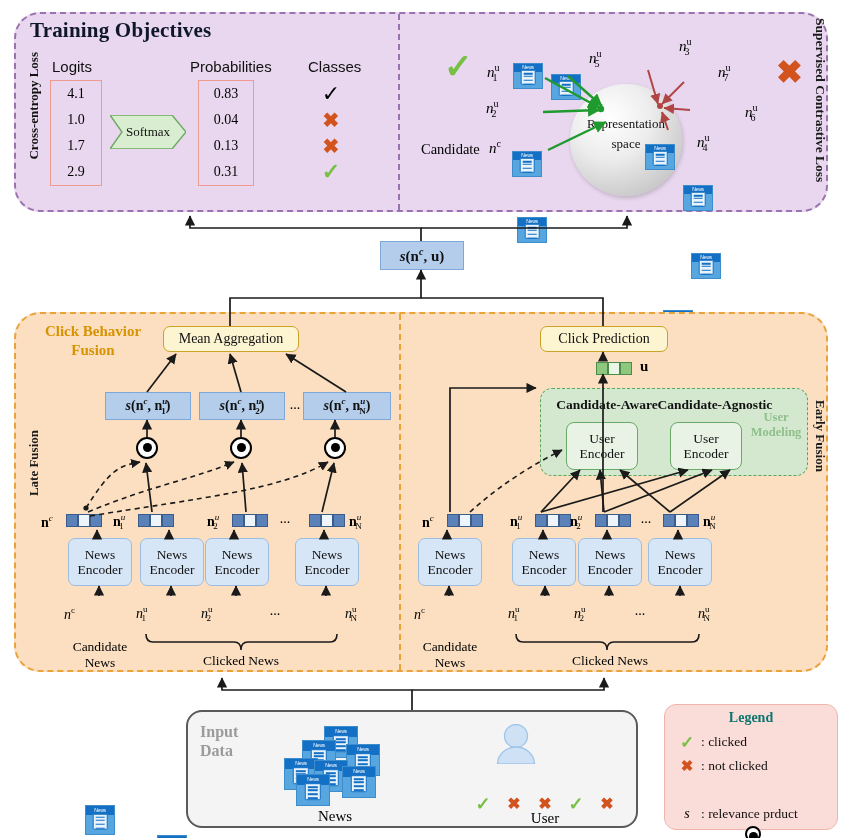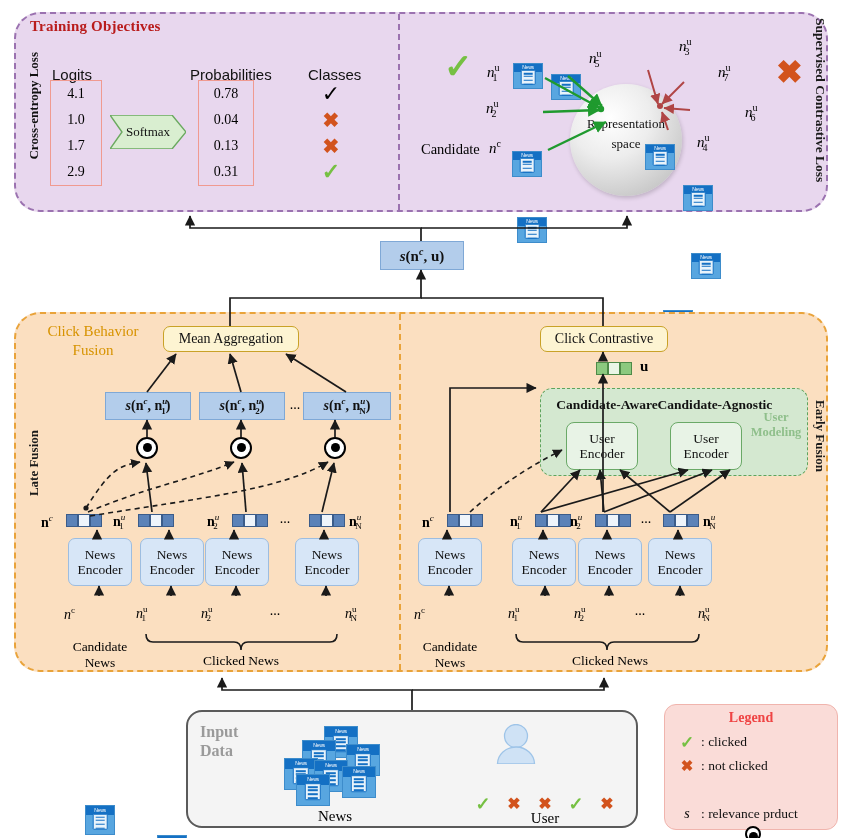--- a/index.html
+++ b/index.html
@@ -6,62 +6,62 @@
   body{width:842px;height:838px;position:relative;
        font-family:"Liberation Serif", serif;
        -webkit-font-smoothing:antialiased;}
   .abs{position:absolute;}
   .ctr{display:flex;align-items:center;justify-content:center;text-align:center;}
 
   
   #training-panel{left:14px;top:12px;width:814px;height:200px;
     background:#e8d7ee;border:2px dashed #9b72b0;border-radius:26px;box-sizing:border-box;}
   #panel-divider{left:398px;top:14px;width:0;height:196px;border-left:2px dashed #9b72b0;}
-  #training-title{left:30px;top:18px;font-weight:bold;font-size:15px;color:#b91c1c;letter-spacing:.2px;}
+  #training-title{left:30px;top:18px;font-weight:bold;font-size:21px;color:#0f172a;letter-spacing:.2px;}
   #scl-label{right:6px;top:18px;width:24px;height:186px;}
   #scl-label span{display:block;writing-mode:vertical-rl;font-weight:bold;font-size:13.5px;
      color:#1a1a1a;white-space:nowrap;}
 
   #fusion-panel{left:14px;top:312px;width:814px;height:360px;
     background:#fbdfc0;border:2px dashed #e9a33a;border-radius:26px;box-sizing:border-box;}
   #fusion-divider{left:399px;top:314px;width:0;height:356px;border-left:2px dashed #e9a33a;}
   #fusion-title{left:28px;top:322px;width:130px;text-align:center;
-    font-weight:normal;font-size:15px;color:#d79300;line-height:1.25;}
+    font-weight:bold;font-size:15px;color:#d79300;line-height:1.25;}
   #late-fusion-label{left:26px;top:430px;width:20px;height:130px;}
   #late-fusion-label span,#early-fusion-label span{display:block;writing-mode:vertical-rl;
     font-weight:bold;font-size:13px;color:#1a1a1a;white-space:nowrap;}
   #early-fusion-label{right:10px;top:400px;width:20px;height:150px;}
 
   #user-modeling-box{left:540px;top:388px;width:268px;height:88px;
     background:#d4e8d0;border:1.6px dashed #5fa35c;border-radius:12px;box-sizing:border-box;}
   #um-label{left:745px;top:410px;width:62px;text-align:center;
     font-weight:bold;font-size:12.5px;color:#8fbf8b;line-height:1.2;}
 
   #input-panel{left:186px;top:710px;width:452px;height:118px;
     background:#f4f4f4;border:2px solid #5a5a5a;border-radius:16px;box-sizing:border-box;}
   #input-title{left:200px;top:722px;width:72px;
     font-weight:bold;font-size:16px;color:#9a9a9a;line-height:1.2;}
 
   #legend-panel{left:664px;top:704px;width:174px;height:126px;
     background:#fadcd8;border:1px solid #f0b4ad;border-radius:12px;box-sizing:border-box;}
-  #legend-title{left:664px;top:710px;width:174px;text-align:center;font-weight:bold;font-size:14px;color:#ef4444;}
+  #legend-title{left:664px;top:710px;width:174px;text-align:center;font-weight:bold;font-size:14px;color:#0f766e;}
   .legend-row{position:absolute;left:678px;width:150px;height:20px;display:flex;align-items:center;gap:5px;}
   .legend-row .lg-txt{font-size:13.5px;color:#111;white-space:nowrap;}
   .legend-ico{width:18px;display:flex;justify-content:center;align-items:center;}
 
   
   .blue-box{background:#b3cdeb;border:1px solid #7fa8d6;color:#111;
     font-size:13.5px;font-weight:bold;}
   .cream-box{background:#fdf4d2;border:1.4px solid #c9a227;border-radius:7px;
     font-size:14px;color:#111;}
   .enc-box{background:#d7e6f7;border:1.4px solid #9dbde0;border-radius:7px;
     font-size:13.5px;color:#111;line-height:1.12;}
   .ue-box{background:#e8f3e6;border:1.5px solid #6aa967;border-radius:8px;
     font-size:13.5px;color:#111;line-height:1.12;}
-  .lbl{font-size:14px;color:#111;margin-top:8px;}
+  .lbl{font-size:14px;color:#111;}
   .mi{font-style:italic;}
 
   
   .vec{display:flex;height:13px;}
   .vec i{display:block;width:12px;height:13px;border:1px solid #3b5c8a;box-sizing:border-box;background:#5b82b8;}
   .vec i.pale{background:#eef4fb;}
   .vec.green i{border-color:#4e8a48;background:#8cc97f;}
   .vec.green i.pale{background:#eaf6e6;}
 
   
@@ -111,21 +111,21 @@
 <div class="abs ctr" style="left:50px;top:160px;width:52px;height:24px;font-size:14px;">2.9</div>
 
 <div class="abs" style="left:110px;top:115px;width:76px;height:34px;">
   <svg width="76" height="34" style="display:block;">
     <polygon points="0,0 62,0 76,17 62,34 0,34 12,17" fill="#d9eed0" stroke="#6aa95f" stroke-width="1.4"></polygon>
   </svg>
   <div class="ctr" style="position:absolute;left:0;top:0;width:76px;height:34px;font-size:13px;color:#111;">Softmax</div>
 </div>
 
 <div class="abs" style="left:198px;top:80px;width:56px;height:106px;border:1.4px solid #f09a90;box-sizing:border-box;"></div>
-<div class="abs ctr" style="left:198px;top:82px;width:56px;height:24px;font-size:14px;">0.78</div>
+<div class="abs ctr" style="left:198px;top:82px;width:56px;height:24px;font-size:14px;">0.83</div>
 <div class="abs ctr" style="left:198px;top:108px;width:56px;height:24px;font-size:14px;">0.04</div>
 <div class="abs ctr" style="left:198px;top:134px;width:56px;height:24px;font-size:14px;">0.13</div>
 <div class="abs ctr" style="left:198px;top:160px;width:56px;height:24px;font-size:14px;">0.31</div>
 
 <div class="abs ctr" style="left:316px;top:82px;width:30px;height:24px;font-size:22px;">✓</div>
 <div class="abs ctr xmk" style="left:316px;top:108px;width:30px;height:24px;font-size:20px;">✖</div>
 <div class="abs ctr xmk" style="left:316px;top:134px;width:30px;height:24px;font-size:20px;">✖</div>
 <div class="abs ctr chk" style="left:316px;top:160px;width:30px;height:24px;font-size:22px;">✓</div>
 
 <div class="abs" style="left:570px;top:84px;width:112px;height:112px;border-radius:50%;
@@ -288,21 +288,21 @@
 <div class="abs ctr" style="left:265px;top:602px;width:20px;height:18px;font-size:14px;">...</div>
 
 <div class="abs" style="left:345px;top:604px;font-size:14px;"><span class="mi">n</span><sup style="font-size:9px;">u</sup><sub style="font-size:9px;margin-left:-6px;">N</sub></div>
 
 <div class="abs ctr" style="left:62px;top:638px;width:76px;height:34px;flex-direction:column;font-size:13.5px;line-height:1.2;">
   <span>Candidate</span>
   <span>News</span>
   </div>
 <div class="abs ctr" style="left:186px;top:652px;width:110px;height:18px;font-size:13.5px;">Clicked News</div>
 
-<div class="abs cream-box ctr" style="left:540px;top:326px;width:126px;height:24px;">Click Contrastive</div>
+<div class="abs cream-box ctr" style="left:540px;top:326px;width:126px;height:24px;">Click Prediction</div>
 
 <div class="abs vec green" style="left:596px;top:362px;">
     <i></i>
     <i class="pale"></i>
     <i></i>
   </div>
 <div class="abs" style="left:640px;top:358px;font-size:15px;font-weight:bold;">u</div>
 
 <div class="abs" id="user-modeling-box"></div>
 <div class="abs" id="um-label">

